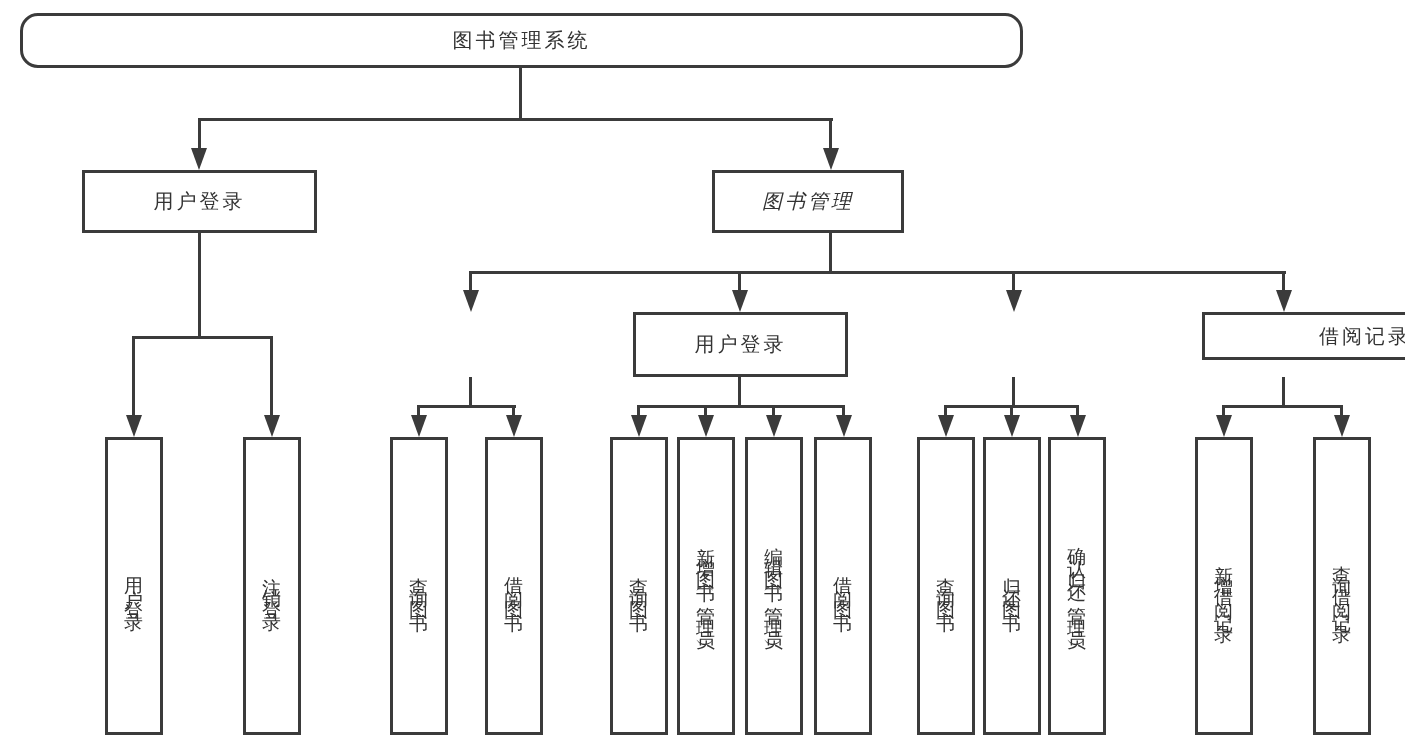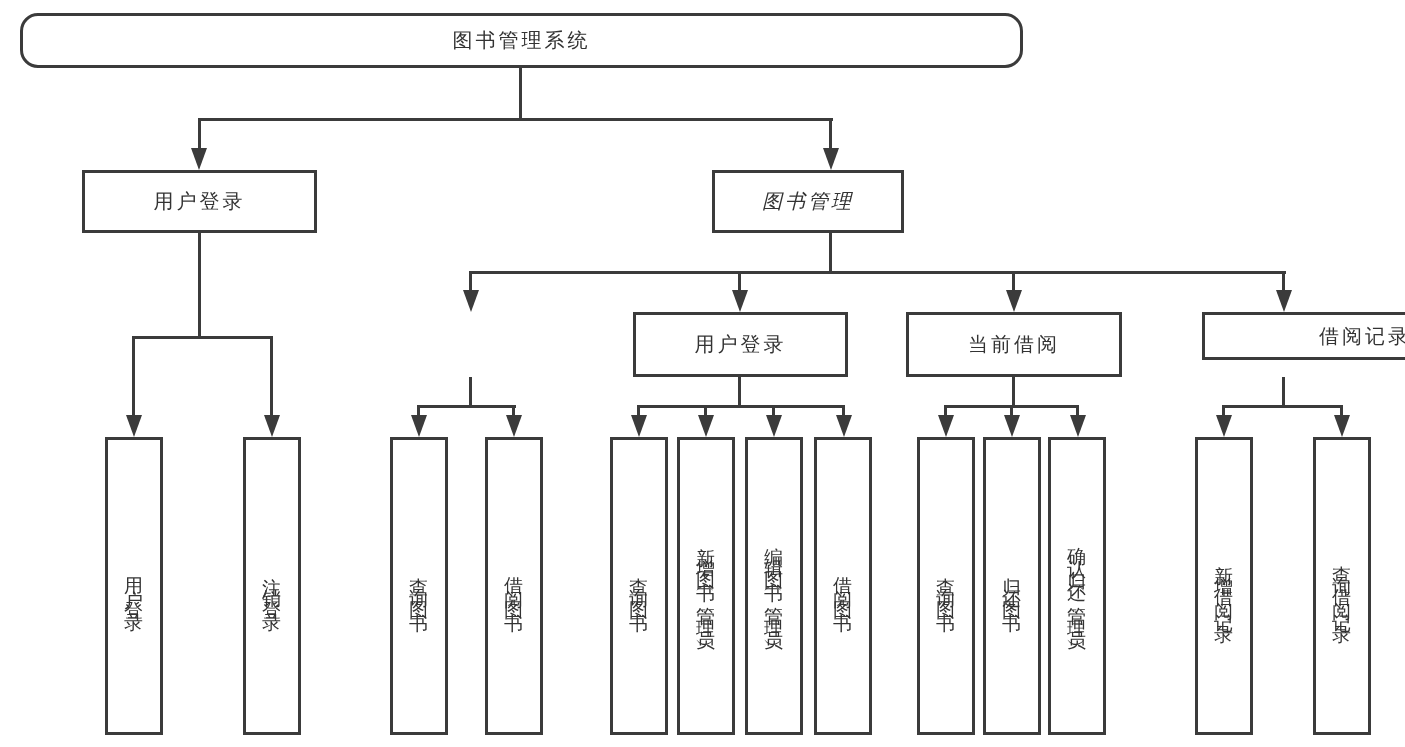--- a/index.html
+++ b/index.html
@@ -82,23 +82,20 @@
 
   <div class="box" style="left:712px; top:170px; width:192px; height:63px;font-style:italic;">
     <span class="lbl">图书管理</span>
   </div>
 
 
   <div class="box" style="left:633px; top:312px; width:215px; height:65px;">
     <span class="lbl">用户登录</span>
   </div>
 
-  <div class="box" style="left:906px; top:312px; width:216px; height:65px;">
-    <span class="lbl">当前借阅</span>
-  </div>
 
   <div class="box" style="left:1202px; top:312px; width:212px; height:48px;justify-content:flex-end;">
     <span class="lbl">借阅记录</span>
   </div>
 
   <div class="box vbox" style="left:105px; top:437px; width:58px; height:298px;">
     <span class="lbl">用户登录</span>
   </div>
 
   <div class="box vbox" style="left:243px; top:437px; width:58px; height:298px;">

